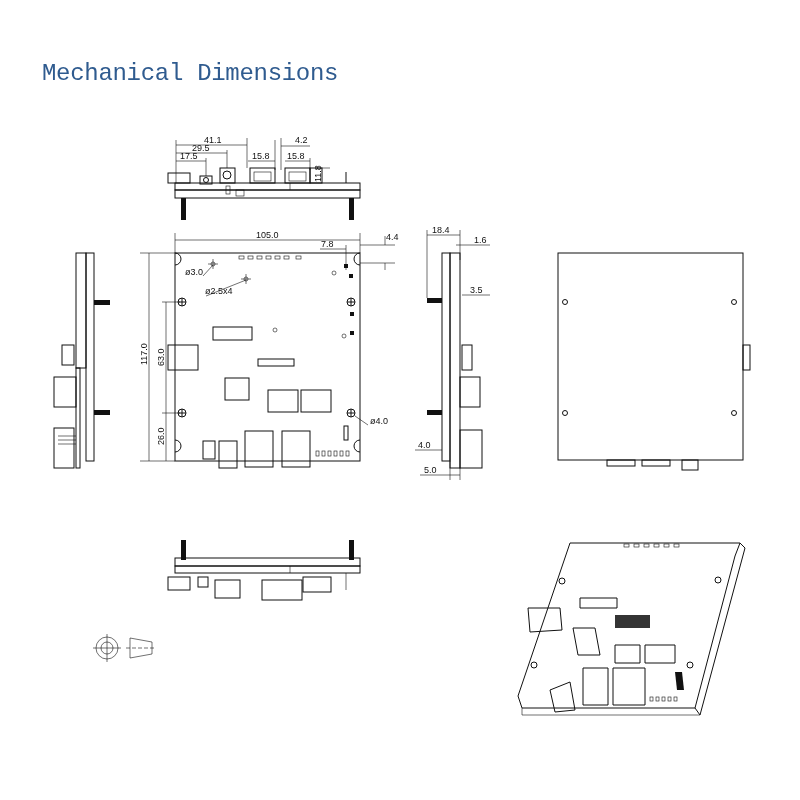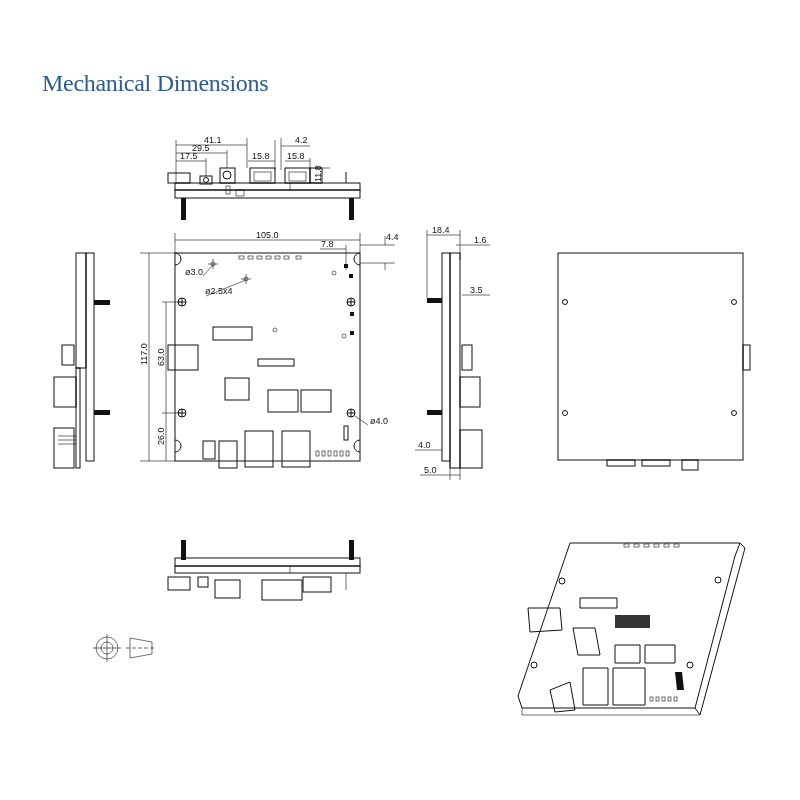--- a/index.html
+++ b/index.html
@@ -1,17 +1,17 @@
 <!DOCTYPE html>
 <html><head>
 <meta charset="utf-8">
 <style>
   html,body{margin:0;padding:0;background:#ffffff;}
   body{width:800px;height:800px;position:relative;overflow:hidden;font-family:"DejaVu Sans",sans-serif;}
-  .title{position:absolute;left:42px;top:70px;font-size:24px;color:#2f5b8f;font-family:Liberation Serif, serif;font-weight:300;letter-spacing:-0.3px;}
+  .title{position:absolute;left:42px;top:60px;font-size:24px;color:#2f5b8f;font-family:Liberation Mono, monospace;font-weight:300;letter-spacing:-0.3px;}
   svg{position:absolute;left:0;top:0;}
   .dim{font-family:"Liberation Sans",sans-serif;font-size:9px;fill:#111;}
   .ln{stroke:#111;stroke-width:1;fill:none;}
   .thin{stroke:#111;stroke-width:0.6;fill:none;}
   .blk{fill:#111;}
 </style>
 </head>
 <body>
 
 <div class="title">Mechanical Dimensions</div>

